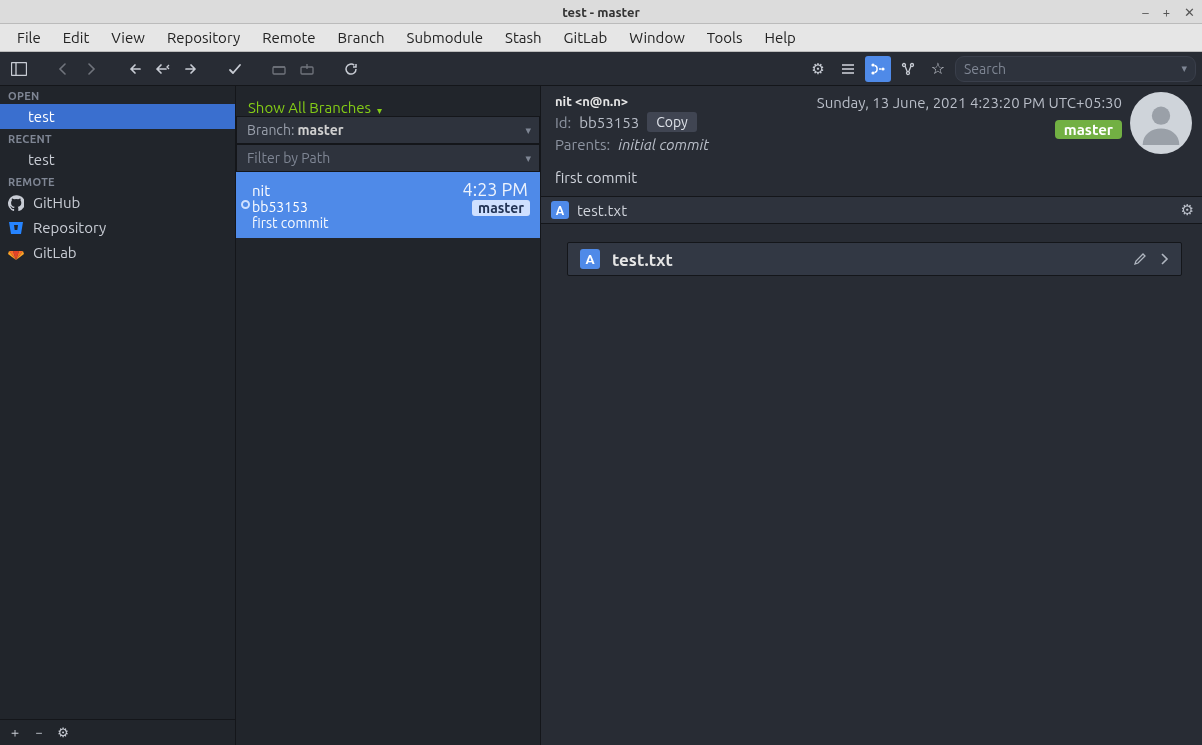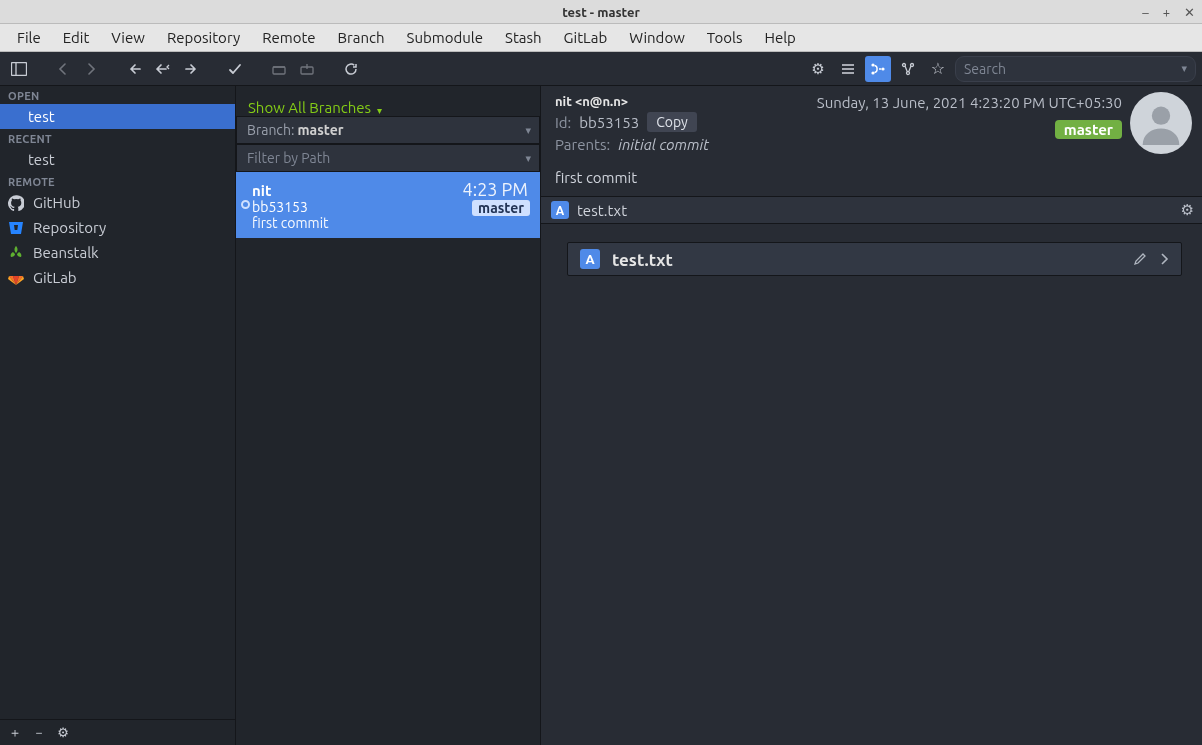--- a/index.html
+++ b/index.html
@@ -46,21 +46,21 @@
 
 .commitlist { width:305px; background:#21252b; display:flex; flex-direction:column; border-right:1px solid #14161a; }
 .branches-hdr { height:30px; display:flex; align-items:flex-end; padding:0 12px; color:#84cc16; font-size:15px; gap:6px; cursor:pointer; }
 .branches-hdr .chev { font-size:10px; }
 .branch-dd, .path-dd { height:28px; background:#2e333d; border:1px solid #14161a; margin:0 0 0 0; display:flex; align-items:center; padding:0 10px; font-size:14px; color:#9aa0ac; position:relative; }
 .branch-dd b { color:#d0d0d0; font-weight:600; }
 .dd-chev { position:absolute; right:8px; color:#7f8694; font-size:11px; }
 .commit-row { padding:7px 12px 7px 16px; cursor:pointer; position:relative; }
 .commit-row.selected { background:#4f8ae8; color:#fff; }
 .commit-row .cr-top { display:flex; align-items:baseline; }
-.commit-row .cr-author { font-weight:700; font-size:15px; }
+.commit-row .cr-author { font-weight:400; font-size:15px; }
 .commit-row .cr-time { margin-left:auto; font-size:18px; opacity:.9; }
 .commit-row .cr-hash { font-size:14px; }
 .commit-row .cr-msg { font-size:14px; opacity:.95; }
 .commit-row .cr-dot { position:absolute; left:5px; top:28px; width:9px; height:9px; border:2px solid #cfe0ff; border-radius:50%; }
 .branch-chip-sm { position:absolute; right:10px; top:28px; background:#cfe0ff; color:#235; border-radius:3px; padding:0 6px; font-size:14px; font-weight:600; }
 
 
 .details { flex:1; background:#282c34; display:flex; flex-direction:column; min-width:0; }
 .detail-hdr { padding:8px 14px 10px 14px; position:relative; }
 .detail-hdr .author-email { font-weight:600; font-size:13px; color:#e6e6e6; }
@@ -244,28 +244,20 @@
 
       <div class="side-item">
         <span class="ricon">
           <svg viewBox="0 0 16 16" width="16" height="16">
               <path fill="#2684ff" d="M1 2l2 12h10l2-12H1zm8.3 8H6.7L6 5h4l-.7 5z"></path>
             </svg>
         </span>
         <span>Repository</span>
       </div>
 
-      <div class="side-item">
-        <span class="ricon">
-          <svg viewBox="0 0 16 16" width="16" height="16">
-              <path fill="#5fb030" d="M8 1C6 3 6 6 8 8c2-2 2-5 0-7zm-3 6c-2 1-3 3-2 5 2 0 4-1 4-3L5 7zm6 0l-2 2c0 2 2 3 4 3 1-2 0-4-2-5z"></path>
-            </svg>
-        </span>
-        <span>Beanstalk</span>
-      </div>
 
       <div class="side-item">
         <span class="ricon">
           <svg viewBox="0 0 16 16" width="16" height="16">
               <path fill="#e24329" d="M8 15l3-9H5l3 9z"></path>
               <path fill="#fc6d26" d="M8 15l-3-9H1l7 9zM8 15l3-9h4l-7 9z"></path>
               <path fill="#fca326" d="M1 6l-1 3 8 6-7-9zM15 6l1 3-8 6 7-9z"></path>
             </svg>
         </span>
         <span>GitLab</span>

